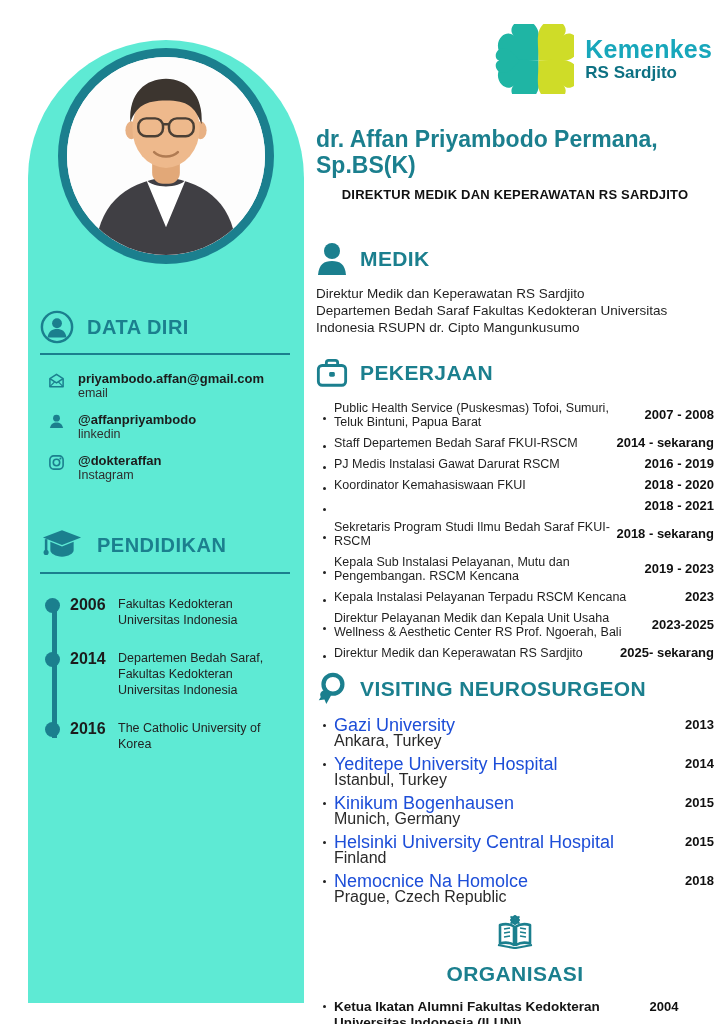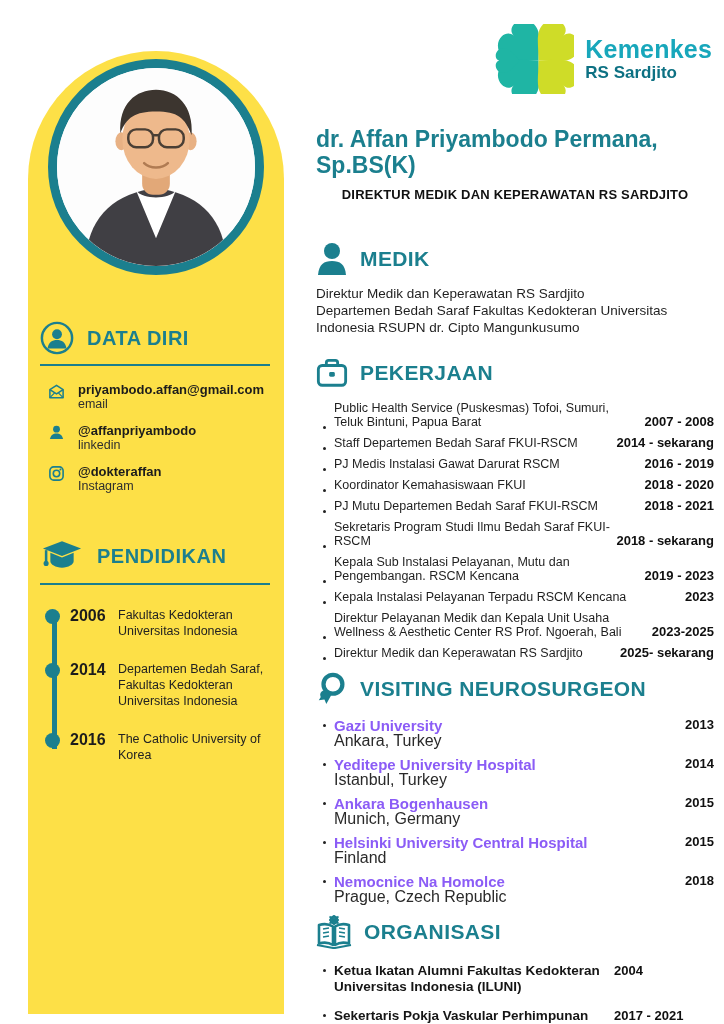--- a/index.html
+++ b/index.html
@@ -2,22 +2,22 @@
 <html><head>
 <meta charset="utf-8">
 <style>
   html,body{margin:0;padding:0;}
   body{
     width:724px;height:1024px;position:relative;background:#ffffff;
     font-family:"Liberation Sans", sans-serif;color:#222;overflow:hidden;
   }
   
   .sidebar{
-    position:absolute;left:28px;top:51px;width:256px;height:963px;
-    background:#fde047;border-radius:140px 140px 0 0;
+    position:absolute;left:28px;top:40px;width:276px;height:963px;
+    background:#5eead4;border-radius:140px 140px 0 0;
   }
   .photo{
     position:absolute;left:50%;transform:translateX(-50%);top:8px;
     width:198px;height:198px;border-radius:50%;
     border:9px solid #1b7f8e;background:#fff;overflow:hidden;
   }
   .photo svg{display:block;width:100%;height:100%;}
   .side-content{padding:270px 14px 0 12px;}
   .side-h{display:flex;align-items:center;gap:13px;}
   .side-h .hicon{flex:none;width:34px;height:34px;}
@@ -46,35 +46,35 @@
   .brand-unit{font-size:17px;font-weight:bold;color:#0d7183;margin-top:2px;}
   .name{margin-top:32px;font-size:23px;font-weight:bold;color:#1b7f8e;line-height:26px;}
   .role{margin-top:9px;text-align:center;font-size:13px;font-weight:bold;color:#111;letter-spacing:.2px;}
   .sec-h{display:flex;align-items:center;gap:12px;}
   .sec-h .sicon{flex:none;width:32px;height:34px;}
   .sec-title{font-size:21px;font-weight:bold;color:#1b7f8e;letter-spacing:.4px;}
   .profil-h{margin-top:40px;}
   .profil-body{margin-top:9px;font-size:13.5px;line-height:17px;color:#1f1f1f;}
   .jobs-h{margin-top:20px;}
   .jobs{margin-top:11px;}
-  .job{display:flex;align-items:flex-end;margin-bottom:7px;}
+  .job{display:flex;align-items:center;margin-bottom:7px;}
   .bullet{flex:none;width:3px;height:3px;border-radius:50%;background:#222;margin:6px 8px 0 7px;}
   .jt{width:298px;font-size:12.5px;line-height:14px;color:#1f1f1f;}
   .jd{flex:1;text-align:right;font-size:13px;font-weight:bold;color:#101010;white-space:nowrap;line-height:14px;}
   .visit-h{margin-top:12px;}
   .vlist{margin-top:12px;}
   .vrow{display:flex;align-items:flex-start;margin-bottom:9px;}
   .vt{width:298px;}
-  .vname{font-size:15px;font-weight:bold;color:#8b5cf6;line-height:15px;}
+  .vname{font-size:18px;font-weight:normal;color:#1d4ed8;line-height:15px;}
   .vloc{font-size:16px;color:#2a2a2a;line-height:15px;}
-  .org-h{margin-top:10px;}
+  .org-h{margin-top:10px;flex-direction:column;}
   .olist{margin-top:13px;}
   .orow{display:flex;align-items:flex-start;margin-bottom:13px;}
   .ot{width:280px;font-size:13.5px;font-weight:bold;color:#151515;line-height:16px;}
-  .od{flex:1;text-align:left;font-size:13px;font-weight:bold;color:#101010;white-space:nowrap;line-height:15px;}
+  .od{flex:1;text-align:center;font-size:13px;font-weight:bold;color:#101010;white-space:nowrap;line-height:15px;}
 </style>
 </head>
 <body>
 
 <svg width="0" height="0" style="position:absolute">
   <defs>
     <path id="heart" d="M0,0 C-14,-14 -28,-22 -28,-36 C-28,-47 -20,-54 -11,-54 C-5,-54 0,-50 0,-44 C0,-50 5,-54 11,-54 C20,-54 28,-47 28,-36 C28,-22 14,-14 0,0 Z"></path>
   </defs>
 </svg>
 
@@ -242,21 +242,20 @@
             <span class="jt">PJ Medis Instalasi Gawat Darurat RSCM</span>
             <span class="jd">2016 - 2019</span>
           </div>
         <div class="job">
             <span class="bullet"></span>
             <span class="jt">Koordinator Kemahasiswaan FKUI</span>
             <span class="jd">2018 - 2020</span>
           </div>
         <div class="job">
             <span class="bullet"></span>
-            <span class="jt">PJ Mutu Departemen Bedah Saraf FKUI-RSCM</span>
             <span class="jd">2018 - 2021</span>
           </div>
         <div class="job">
             <span class="bullet"></span>
             <span class="jt">Sekretaris Program Studi Ilmu Bedah Saraf FKUI-RSCM</span>
             <span class="jd">2018 - sekarang</span>
           </div>
         <div class="job">
             <span class="bullet"></span>
             <span class="jt">Kepala Sub Instalasi Pelayanan, Mutu dan Pengembangan. RSCM Kencana</span>
@@ -302,21 +301,21 @@
           <span class="bullet"></span>
           <span class="vt">
               <div class="vname">Yeditepe University Hospital</div>
               <div class="vloc">Istanbul, Turkey</div>
             </span>
           <span class="jd">2014</span>
         </div>
         <div class="vrow">
           <span class="bullet"></span>
           <span class="vt">
-              <div class="vname">Ankara Bogenhausen</div>
+              <div class="vname">Kinikum Bogenhausen</div>
               <div class="vloc">Munich, Germany</div>
             </span>
           <span class="jd">2015</span>
         </div>
         <div class="vrow">
           <span class="bullet"></span>
           <span class="vt">
               <div class="vname">Helsinki University Central Hospital</div>
               <div class="vloc">Finland</div>
             </span>

